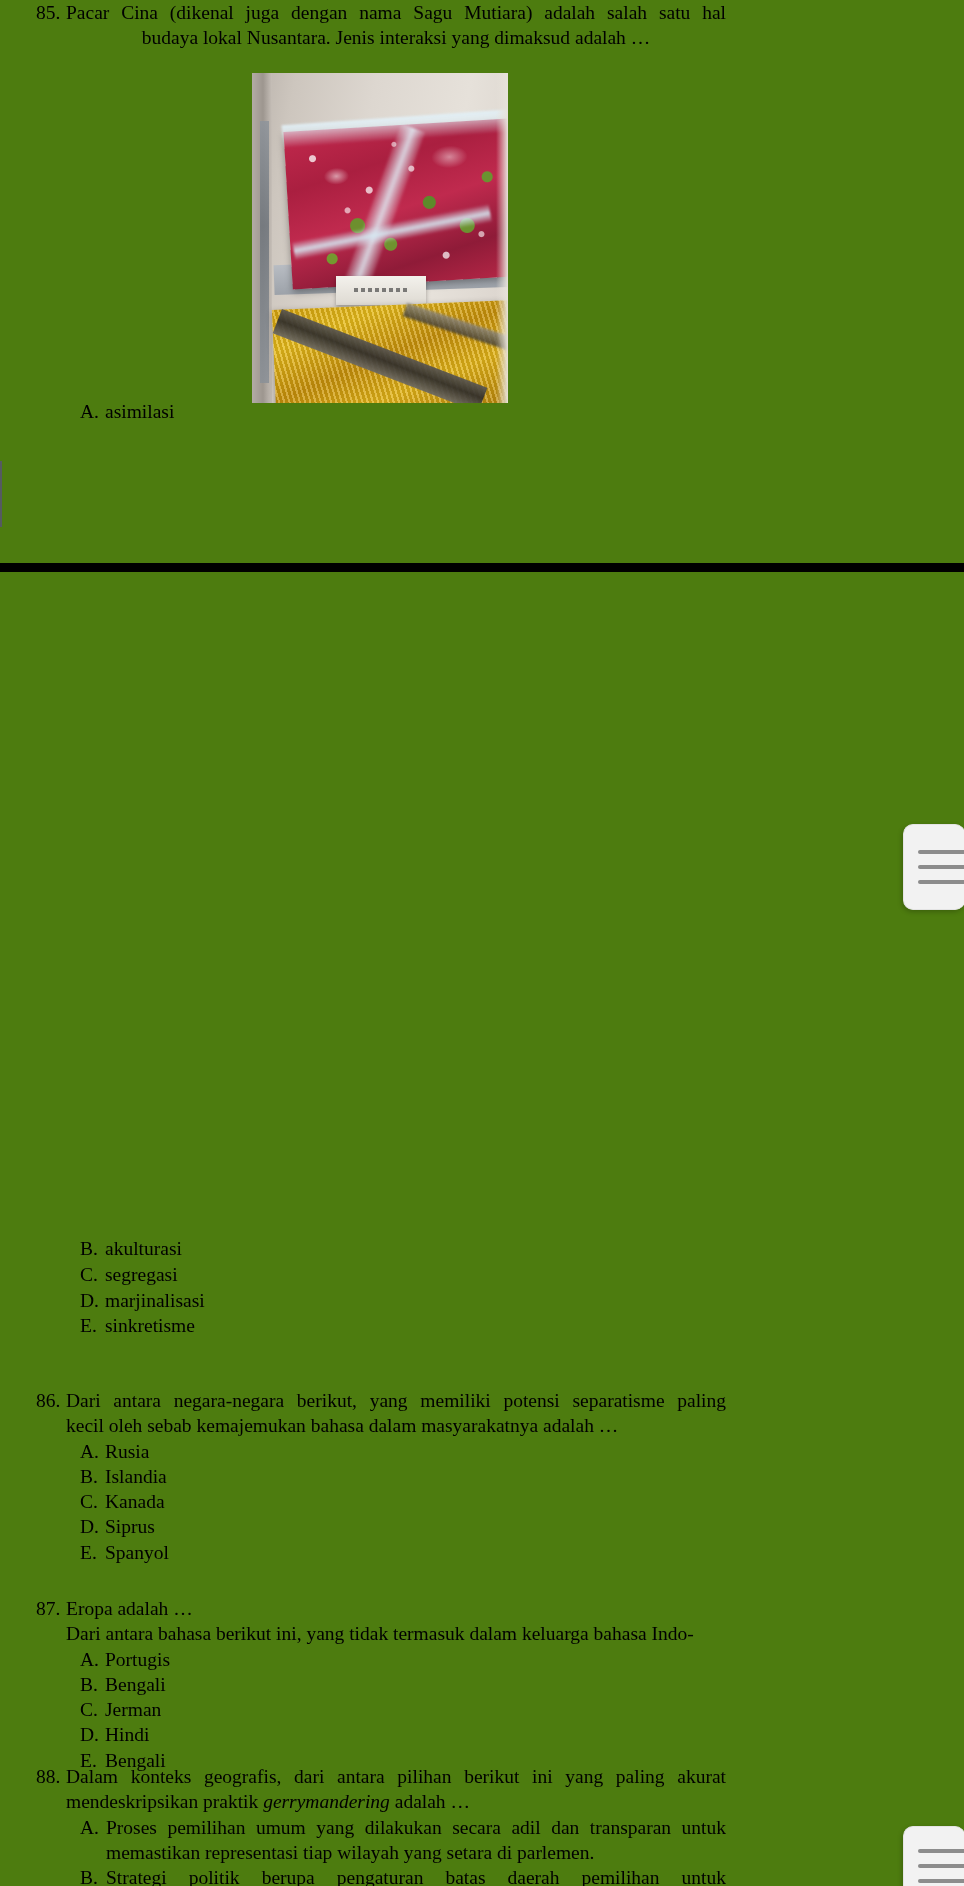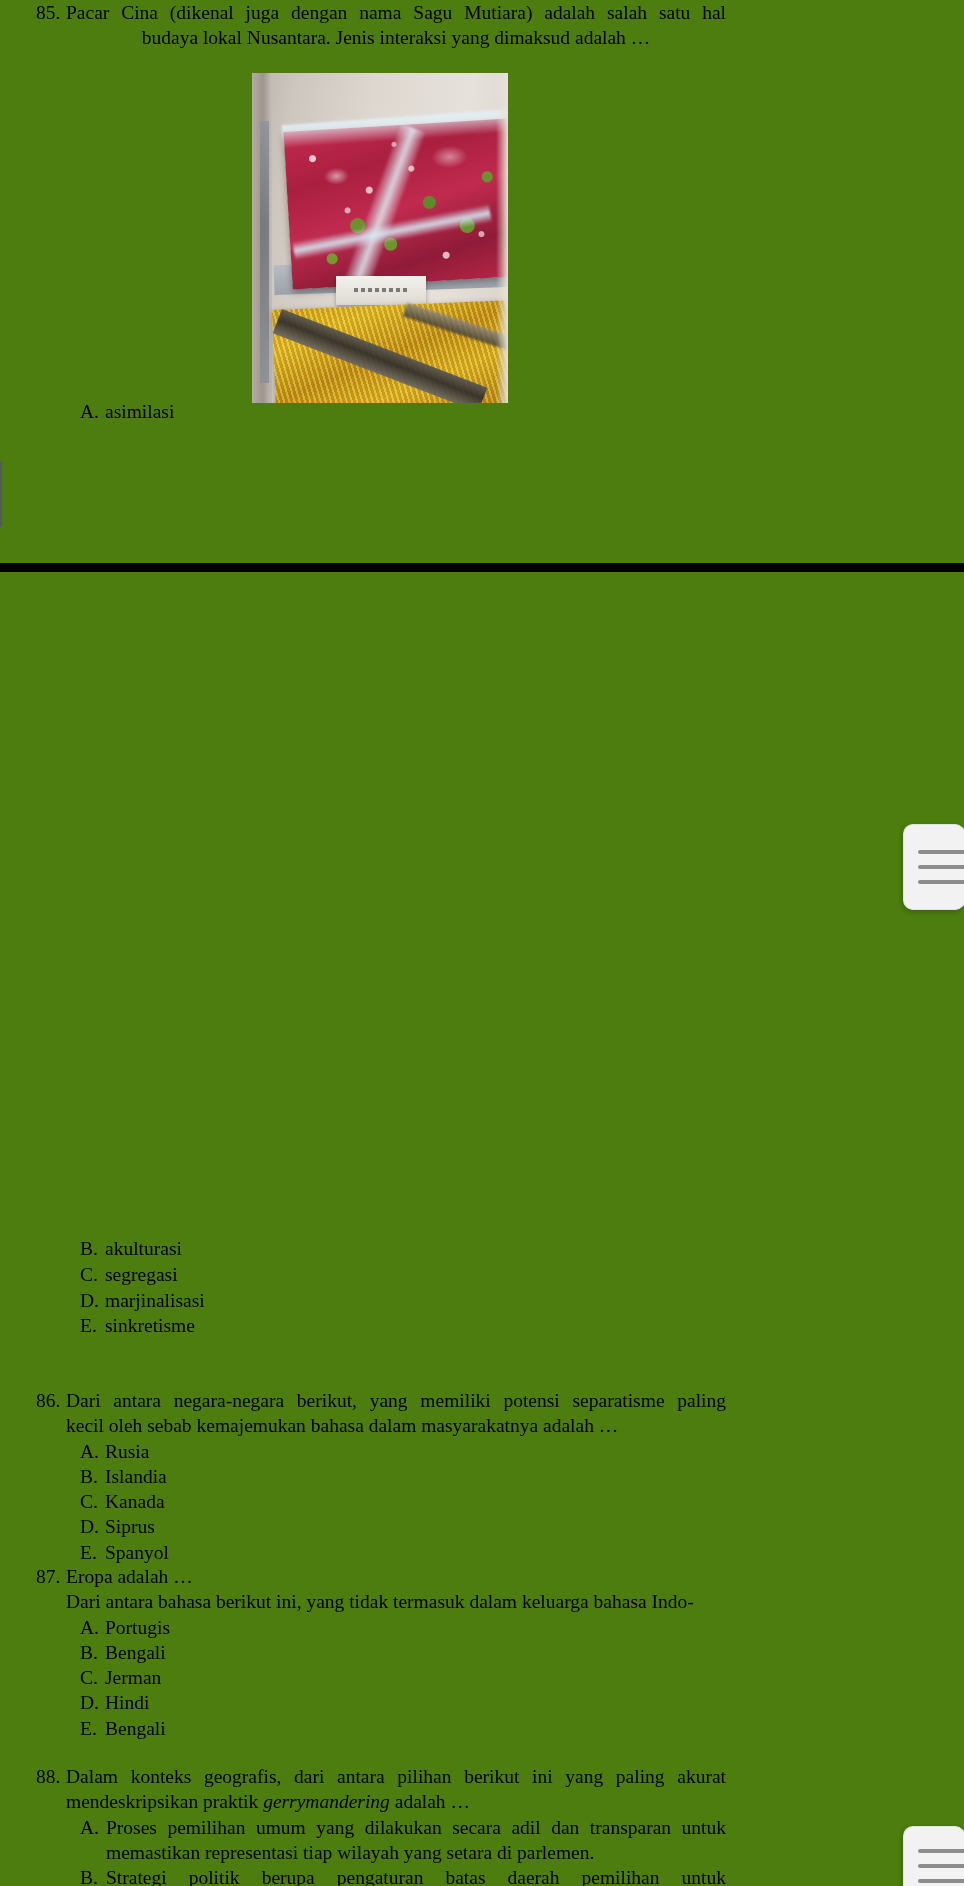--- a/index.html
+++ b/index.html
@@ -253,21 +253,21 @@
   #q85-optA { position: absolute; left: 80px; top: 399px; }
 
   #q85-optB { position: absolute; left: 80px; top: 664px; }
   #q85-optC { position: absolute; left: 80px; top: 690px; }
   #q85-optD { position: absolute; left: 80px; top: 716px; }
   #q85-optE { position: absolute; left: 80px; top: 741px; }
 
   #q86 { left: 36px; top: 792px; width: 690px; }
   #q86 .qnum { width: 30px; margin-top: 24px; }
   #q87 { left: 36px; top: 992px; width: 694px; }
-  #q87 .qnum { width: 30px; }
+  #q87 .qnum { width: 30px; margin-top: 32px; }
   #q88 { left: 36px; top: 1192px; width: 690px; }
   #q88 .qnum { width: 30px; }
 
   .opts { margin-top: 0px; }
   .opts .opt { padding-left: 44px; }
   .opts-wide .opt { padding-left: 44px; }
   .opts-wide .opt-letter { width: 26px; }
   .opt-letter { width: 25px; }
 
   .stem-just {

